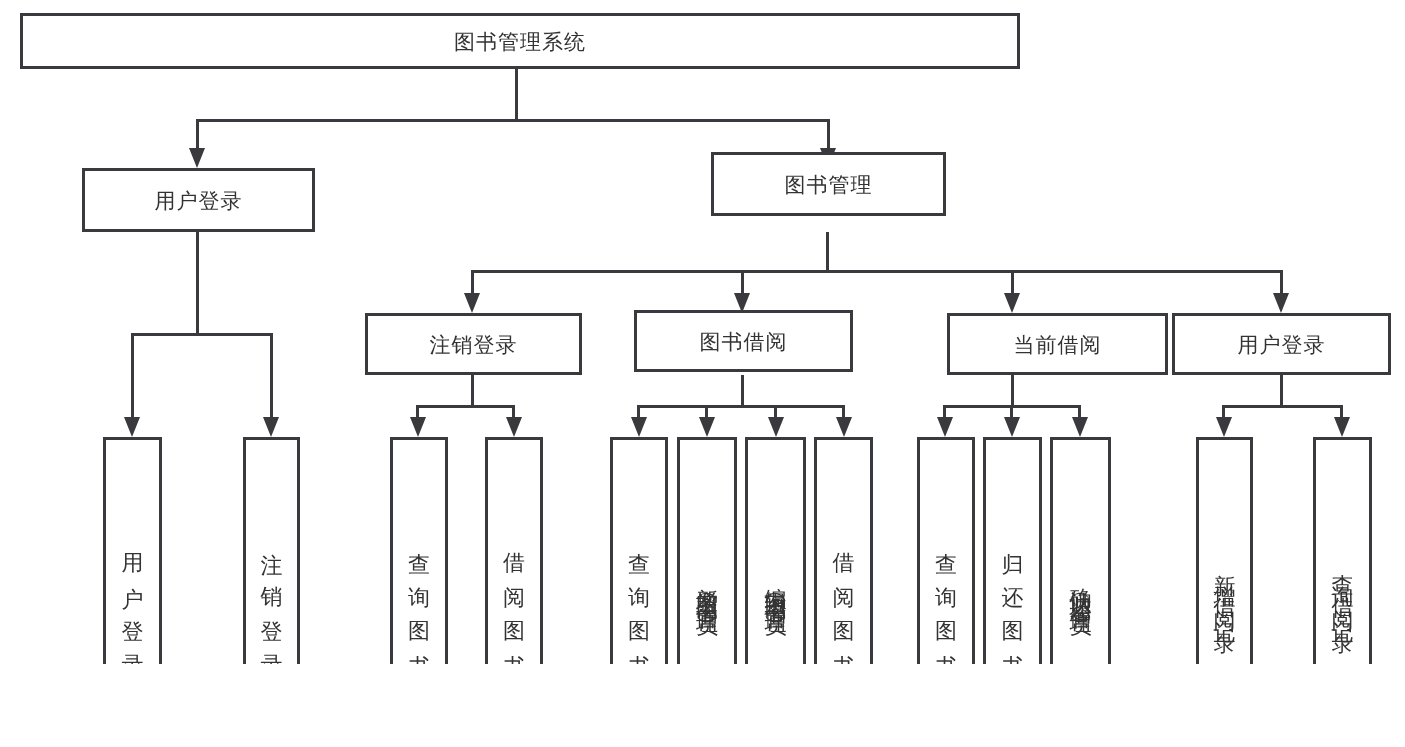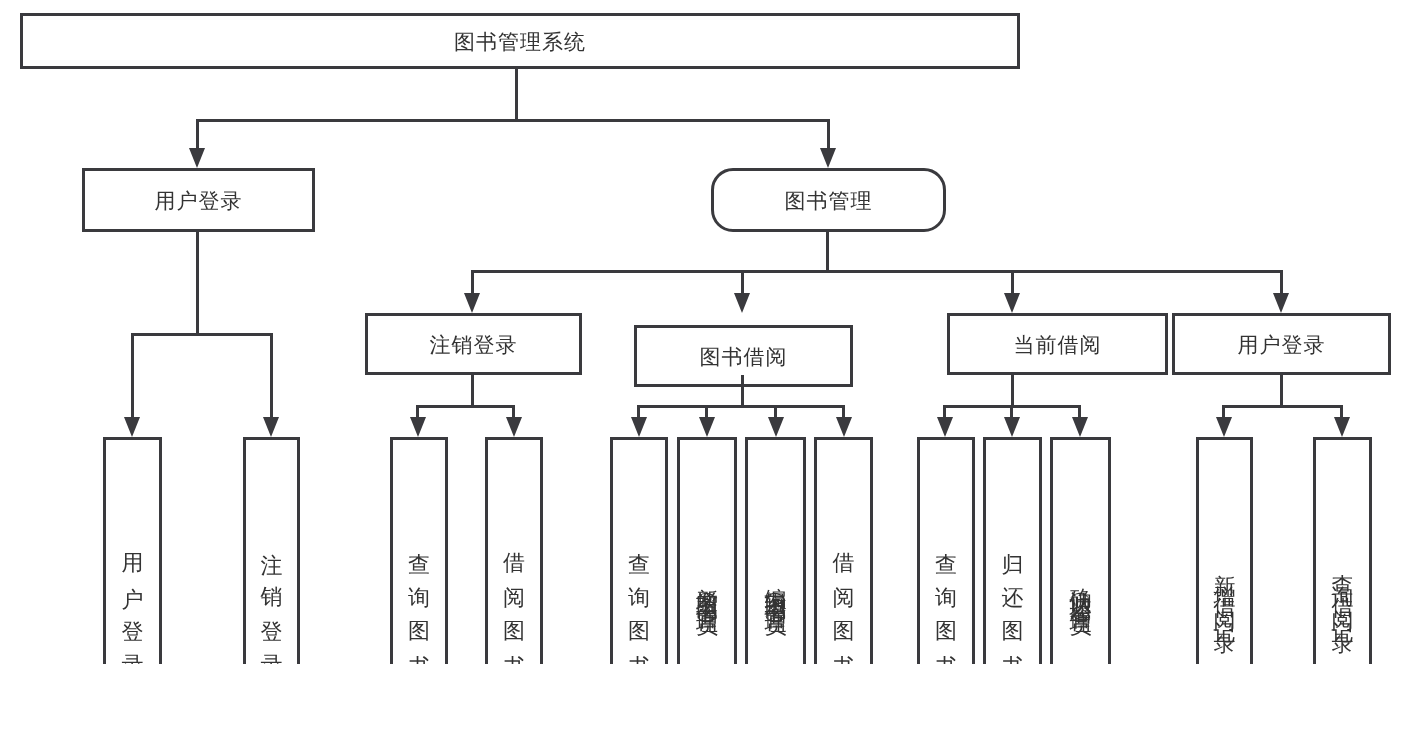--- a/index.html
+++ b/index.html
@@ -71,21 +71,21 @@
   <div class="vline" style="left:515px; top:69px; height:50px;"></div>
   <div class="hline" style="left:197px; top:119px; width:633px;"></div>
   <div class="vline" style="left:196px; top:119px; height:31px;"></div>
   <div class="vline" style="left:827px; top:119px; height:31px;"></div>
   <div class="arrowhead" style="left:189px; top:148px;"></div>
   <div class="arrowhead" style="left:820px; top:148px;"></div>
 
   <div class="box" style="left:82px; top:168px; width:233px; height:64px;">
     <span class="hlabel">用户登录</span>
   </div>
-  <div class="box" style="left:711px; top:168px; width:235px; height:64px;border-radius:22px;">
+  <div class="box" style="left:711px; top:152px; width:235px; height:64px;">
     <span class="hlabel">图书管理</span>
   </div>
 
   <div class="vline" style="left:196px; top:232px; height:101px;"></div>
   <div class="hline" style="left:131px; top:333px; width:142px;"></div>
   <div class="vline" style="left:131px; top:333px; height:84px;"></div>
   <div class="vline" style="left:270px; top:333px; height:84px;"></div>
   <div class="arrowhead" style="left:124px; top:417px;"></div>
   <div class="arrowhead" style="left:263px; top:417px;"></div>
 
@@ -96,21 +96,21 @@
   <div class="vline" style="left:1011px; top:270px; height:23px;"></div>
   <div class="vline" style="left:1280px; top:270px; height:23px;"></div>
   <div class="arrowhead" style="left:464px; top:293px;"></div>
   <div class="arrowhead" style="left:734px; top:293px;"></div>
   <div class="arrowhead" style="left:1004px; top:293px;"></div>
   <div class="arrowhead" style="left:1273px; top:293px;"></div>
 
   <div class="box" style="left:365px; top:313px; width:217px; height:62px;">
     <span class="hlabel">注销登录</span>
   </div>
-  <div class="box" style="left:634px; top:325px; width:219px; height:62px;">
+  <div class="box" style="left:634px; top:310px; width:219px; height:62px;">
     <span class="hlabel">图书借阅</span>
   </div>
   <div class="box" style="left:907px; top:313px; width:221px; height:62px;margin-left:40px;">
     <span class="hlabel">当前借阅</span>
   </div>
   <div class="box" style="left:1172px; top:313px; width:219px; height:62px;">
     <span class="hlabel">用户登录</span>
   </div>
 
   <div class="vline" style="left:471px; top:375px; height:30px;"></div>

